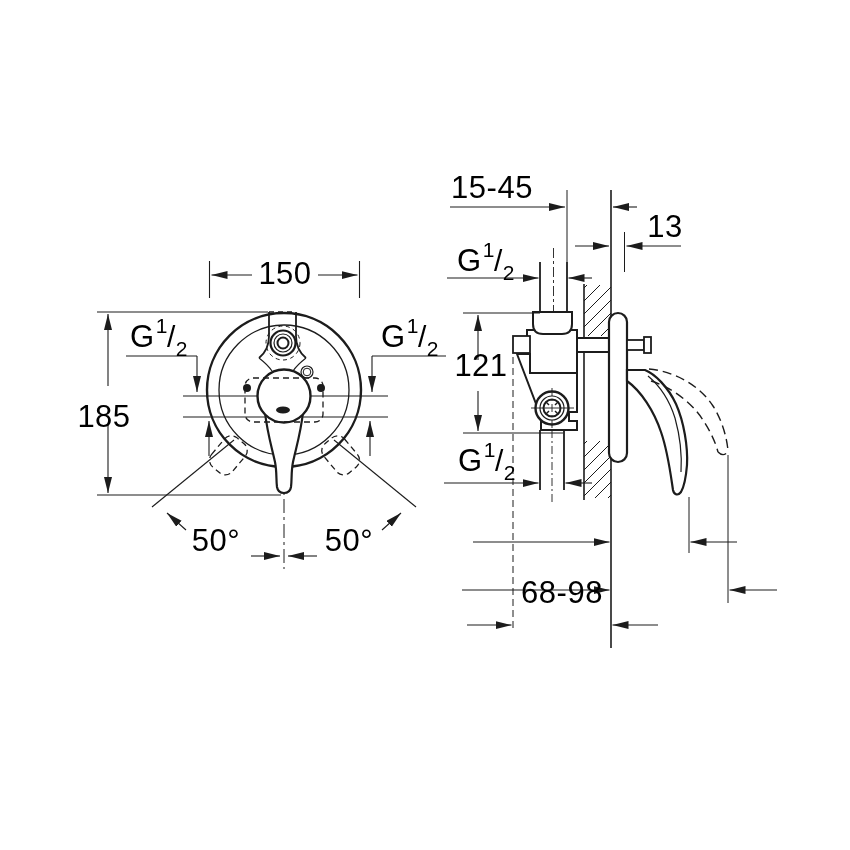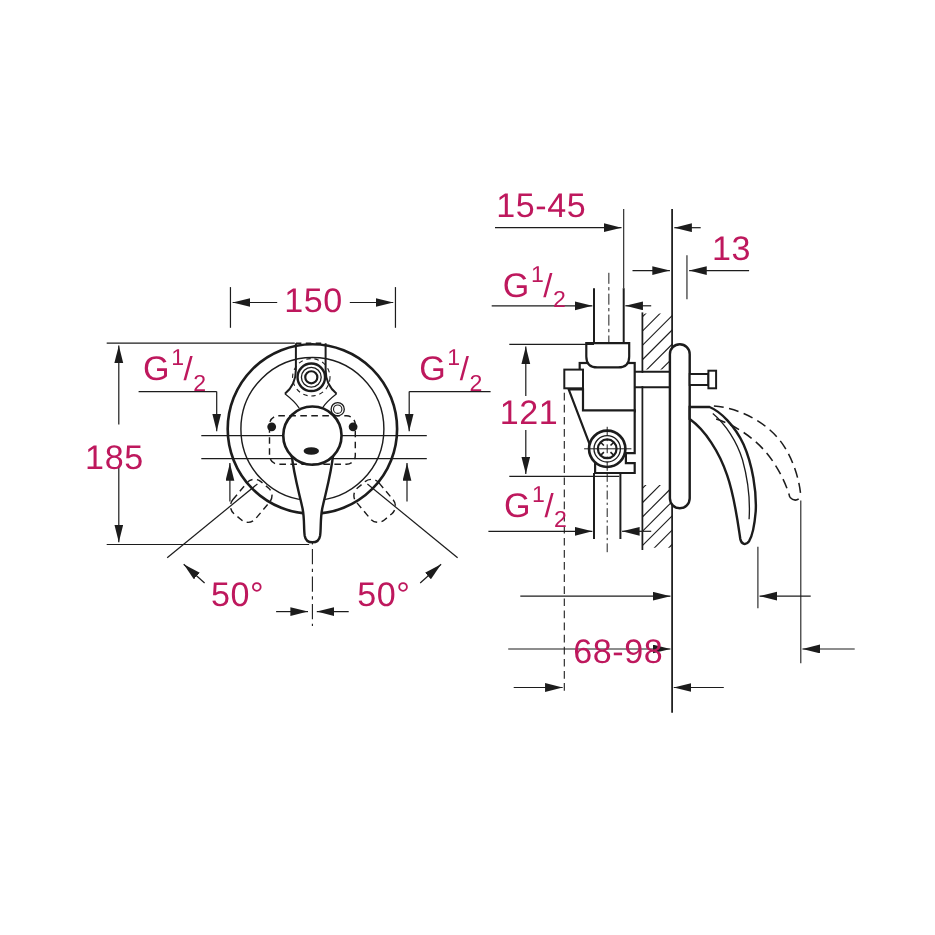--- a/index.html
+++ b/index.html
@@ -1,20 +1,20 @@
 <!DOCTYPE html>
 <html><head>
 <meta charset="utf-8">
 <style>
   html,body{margin:0;padding:0;background:#ffffff;}
   .canvas{position:relative;width:850px;height:850px;background:#ffffff;overflow:hidden;
           font-family:"Liberation Sans", sans-serif;color:#1c1c1c;}
   svg{position:absolute;left:0;top:0;}
   .lbl{position:absolute;transform:translate(-50%,-50%);font-size:31px;line-height:1;
-       white-space:nowrap;color:#be185d;letter-spacing:0.5px;}
+       white-space:nowrap;color:#000000;letter-spacing:0.5px;}
   .lbl .tg{font-size:31px;}
   .lbl sup{font-size:21px;position:relative;top:-2px;left:1px;}
   .lbl sub{font-size:21px;position:relative;top:2px;}
   .lbl .ts{font-size:30px;}
 </style>
 </head>
 <body>
 
 <div class="canvas">
 
@@ -229,19 +229,19 @@
 
 <div class="lbl" style="left:159px;top:337px"><span class="tg">G</span><sup>1</sup><span class="ts">/</span><sub>2</sub></div>
 
 <div class="lbl" style="left:410px;top:337px"><span class="tg">G</span><sup>1</sup><span class="ts">/</span><sub>2</sub></div>
 
 <div class="lbl" style="left:492px;top:187px">15-45</div>
 <div class="lbl" style="left:665px;top:226px">13</div>
 
 <div class="lbl" style="left:486px;top:261px"><span class="tg">G</span><sup>1</sup><span class="ts">/</span><sub>2</sub></div>
 
-<div class="lbl" style="left:481px;top:375px">121</div>
+<div class="lbl" style="left:481px;top:365px">121</div>
 
 <div class="lbl" style="left:487px;top:461px"><span class="tg">G</span><sup>1</sup><span class="ts">/</span><sub>2</sub></div>
 
 <div class="lbl" style="left:562px;top:592px">68-98</div>
 
 </div>
 
 </body></html>

